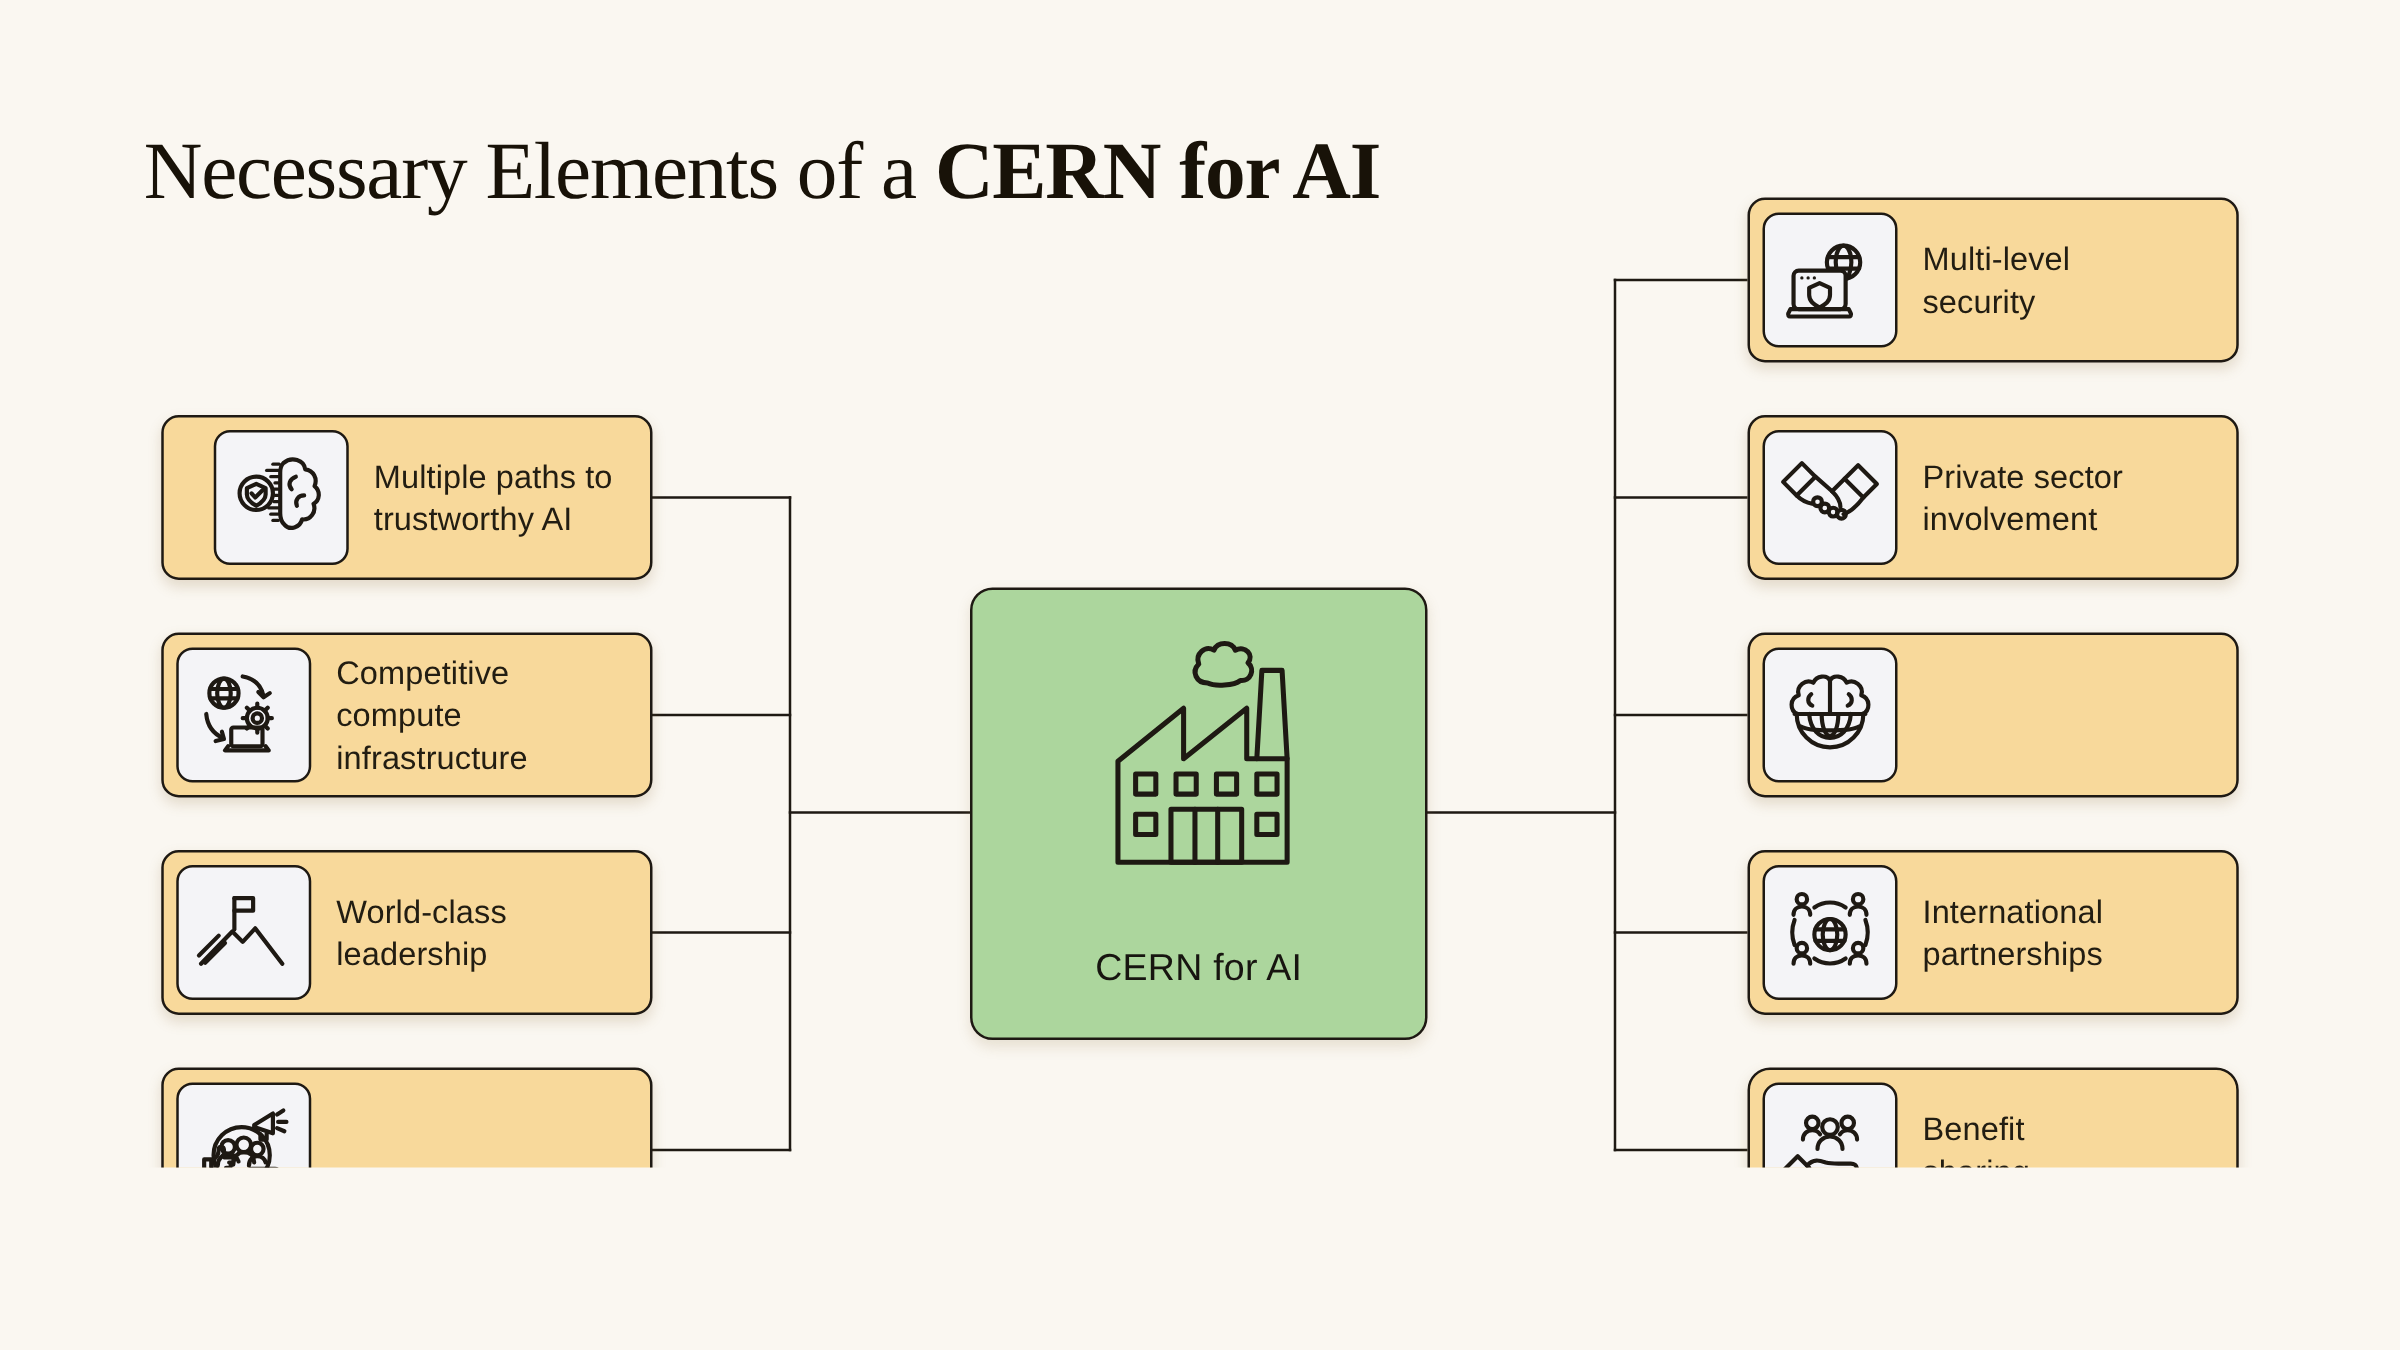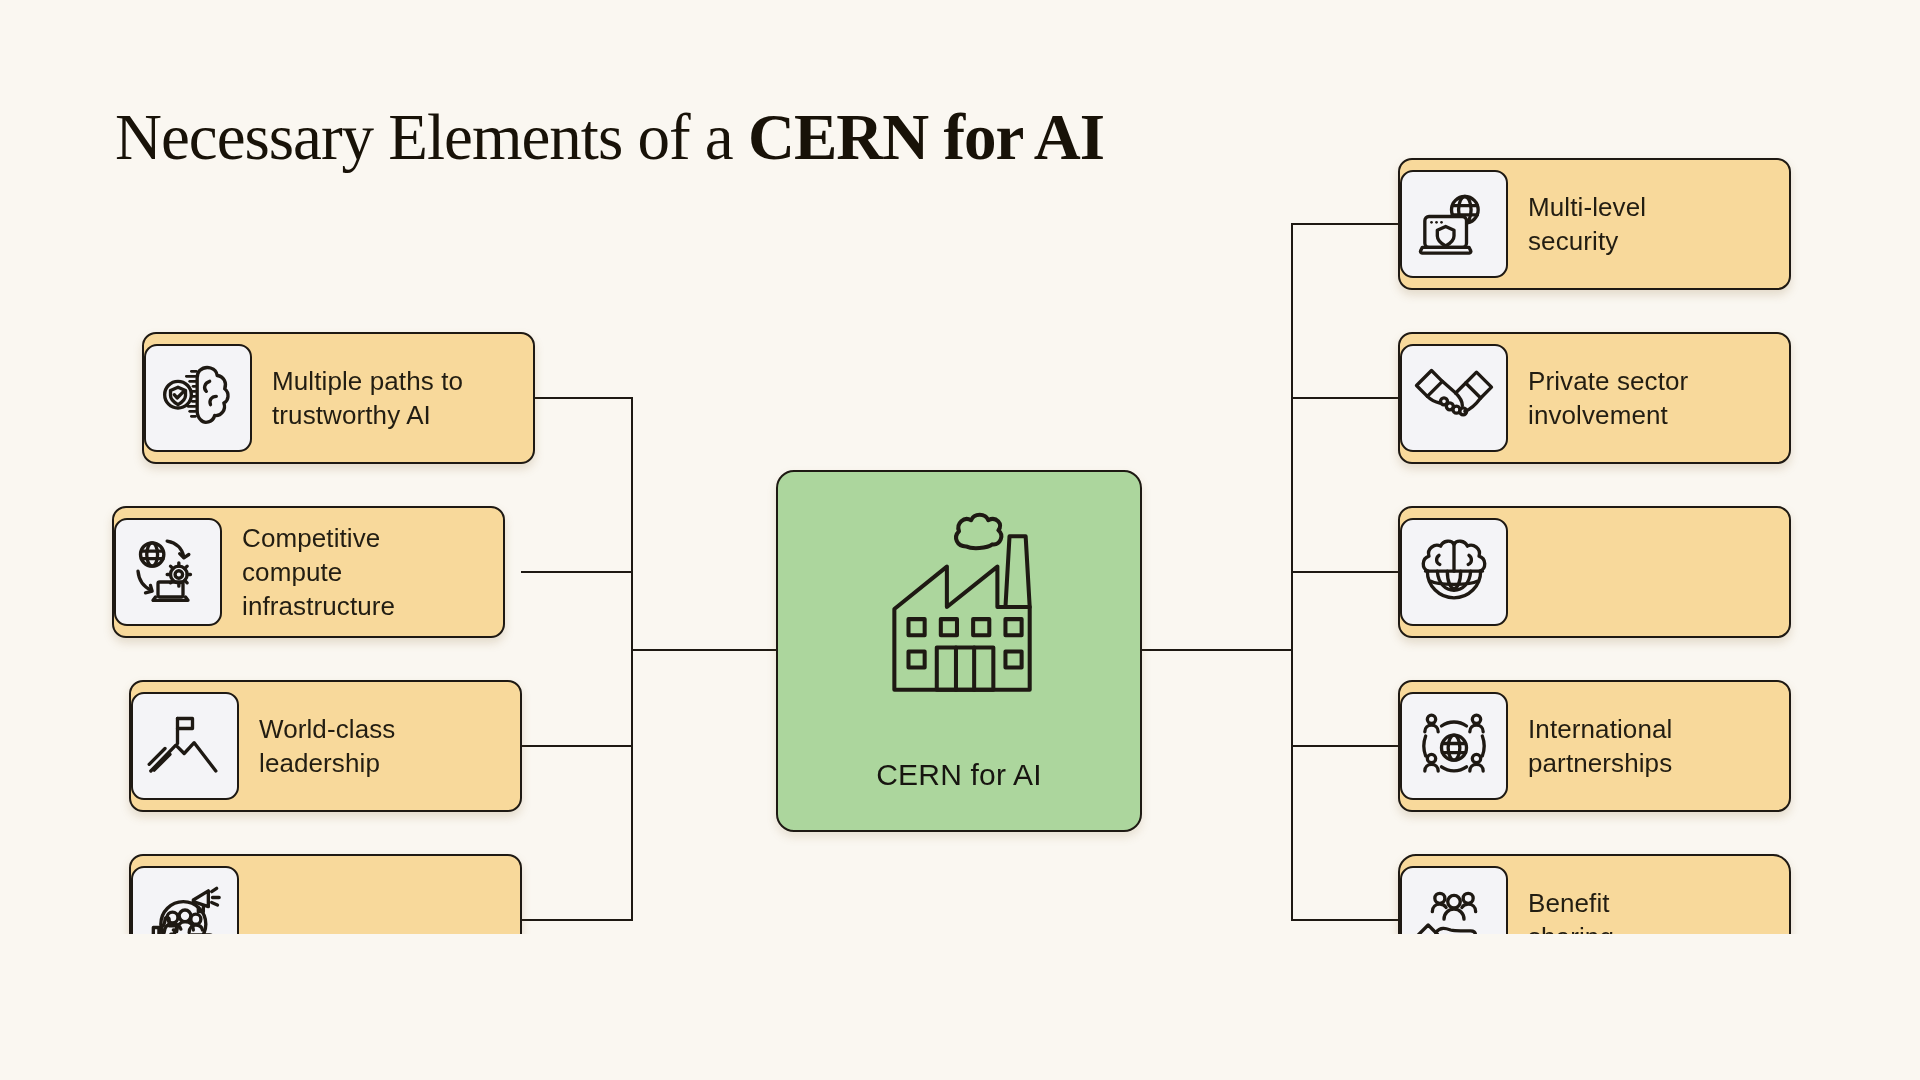--- a/index.html
+++ b/index.html
@@ -12,21 +12,21 @@
   .stage{position:relative;width:1920px;height:934px;overflow:hidden;background:var(--bg);}
 
   .title{position:absolute;left:115px;top:100px;margin:0;font-family:"Liberation Serif",serif;
          font-weight:400;font-size:65px;letter-spacing:-1px;color:#181208;white-space:nowrap;}
   .title b{font-weight:700;}
 
   .line{position:absolute;background:var(--ink);z-index:1;}
 
   .node{position:absolute;width:393px;height:132px;background:var(--card);
         border:2.5px solid var(--ink);border-radius:14px;display:flex;align-items:center;
-        padding-left:0;z-index:2;box-shadow:0 5px 10px rgba(150,120,70,.22);}
+        padding-left:10px;z-index:2;box-shadow:0 5px 10px rgba(150,120,70,.22);}
   .tile{width:108px;height:108px;flex:0 0 108px;background:var(--tile);
         border:2.5px solid var(--ink);border-radius:13px;display:flex;align-items:center;justify-content:center;}
   .tile svg{width:80px;height:80px;}
   .label{margin-left:20px;font-size:26px;line-height:34px;font-weight:500;color:var(--text);
          white-space:pre-line;letter-spacing:.1px;}
 
   .center-node{position:absolute;left:776px;top:470px;width:366px;height:362px;background:var(--green);
         border:2px solid var(--ink);border-radius:18px;z-index:2;box-shadow:0 5px 10px rgba(150,120,70,.18);}
   .center-node svg{position:absolute;left:50%;top:34px;transform:translateX(-50%);width:202px;height:202px;}
   .center-label{position:absolute;left:0;top:286px;width:100%;text-align:center;
@@ -218,30 +218,30 @@
       <div class="line" style="left: 1291px; top: 223px; width: 107px; height: 2px;"></div>
       <div class="line" style="left: 1291px; top: 397px; width: 107px; height: 2px;"></div>
       <div class="line" style="left: 1291px; top: 571px; width: 107px; height: 2px;"></div>
       <div class="line" style="left: 1291px; top: 745px; width: 107px; height: 2px;"></div>
       <div class="line" style="left: 1291px; top: 919px; width: 107px; height: 2px;"></div>
       <div class="line" style="left: 631px; top: 397px; width: 2px; height: 524px;"></div>
       <div class="line" style="left: 1291px; top: 223px; width: 2px; height: 698px;"></div>
     </div>
 
   <div id="left-column">
-      <div class="node" style="left: 142px; top: 332px;">
+      <div class="node" style="left: 129px; top: 332px; justify-content: center;">
     <div class="tile">
       <svg>
             <use href="#shield-brain-icon"></use>
           </svg>
     </div>
     <div class="label">Multiple paths to
 trustworthy AI</div>
   </div>
-      <div class="node" style="left: 112px; top: 506px;">
+      <div class="node" style="left: 129px; top: 506px;">
     <div class="tile">
       <svg>
             <use href="#globe-gear-laptop-icon"></use>
           </svg>
     </div>
     <div class="label">Competitive
 compute
 infrastructure</div>
   </div>
       <div class="node" style="left: 129px; top: 680px;">

